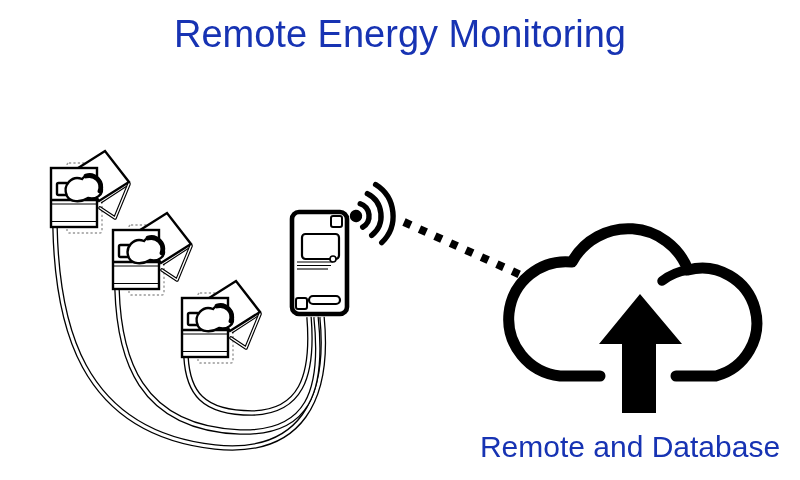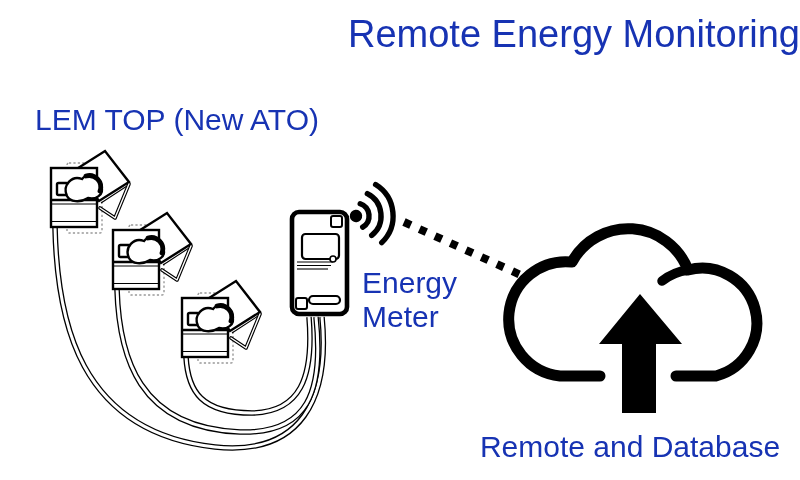--- a/index.html
+++ b/index.html
@@ -4,21 +4,21 @@
 <style>
   :root { --blue:#1733b3; --ink:#000000; --ghost:#999999; --paper:#ffffff; }
   * { margin:0; padding:0; box-sizing:border-box; }
   body { background:#e8e8e8; font-family:"Liberation Sans", sans-serif; }
   .stage {
     position:relative; width:800px; height:480px; margin:0 auto;
     background:var(--paper); overflow:hidden;
   }
   .stage svg { position:absolute; left:0; top:0; }
   .lbl { position:absolute; color:var(--blue); line-height:1.12; }
-  .lbl.title { left:0; top:13px; width:800px; text-align:right; font-size:38px; }
+  .lbl.title { left:0; top:13px; width:800px; text-align:center; font-size:38px; }
   .lbl.sensors { left:35px; top:103px; font-size:30px; }
   .lbl.meter { left:362px; top:266px; font-size:30px; width:120px; }
   .lbl.cloud { left:470px; top:430px; width:320px; text-align:center; font-size:30px; }
 
   
   .paper { fill:var(--paper); stroke:var(--ink); stroke-width:2.4; }
   .thin  { fill:none; stroke:var(--ink); stroke-width:1.1; }
   .ghost { fill:none; stroke:var(--ghost); stroke-width:1.4; stroke-dasharray:2.2 2.2; }
   .cable-out { fill:none; stroke:var(--ink); stroke-width:5.6; }
   .cable-in  { fill:none; stroke:var(--paper); stroke-width:3; }
@@ -90,16 +90,14 @@
 
     <g>
       <path class="cloud-body" d="M 600,376 L 560,376 A 56 56 0 0 1 572,262 A 64 64 0 0 1 688,270
                A 54 54 0 0 1 716,376 L 676,376"></path>
       <path class="cloud-notch" d="M 688,270 A 54 54 0 0 0 662,281"></path>
       <path d="M 640,294 L 599,344 L 622,344 L 622,413 L 656,413 L 656,344 L 682,344 Z" fill="#000"></path>
     </g>
   </svg>
 
   <div class="lbl title">Remote Energy Monitoring</div>
-  <div class="lbl sensors">LEM TOP (New ATO)</div>
-  <div class="lbl meter">Energy Meter</div>
   <div class="lbl cloud">Remote and Database</div>
 </div>
 
 </body></html>

